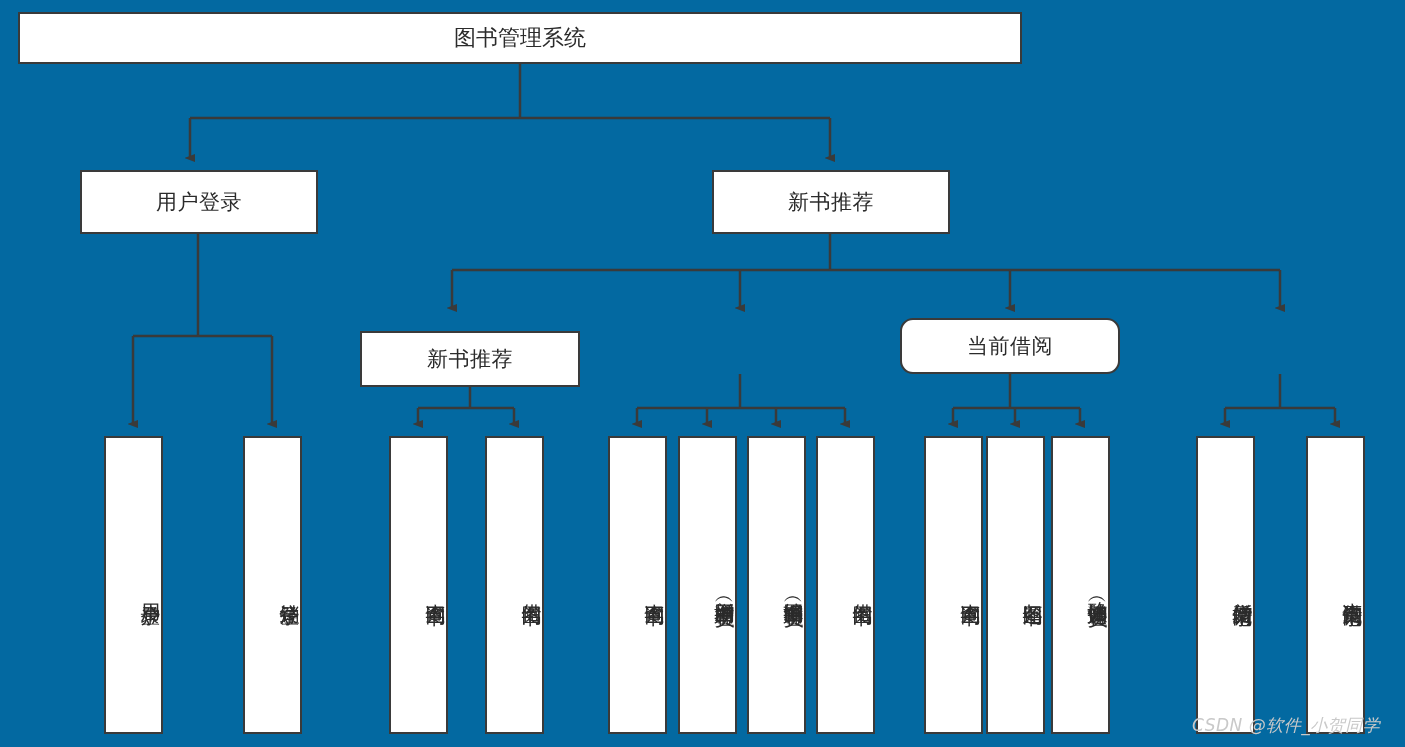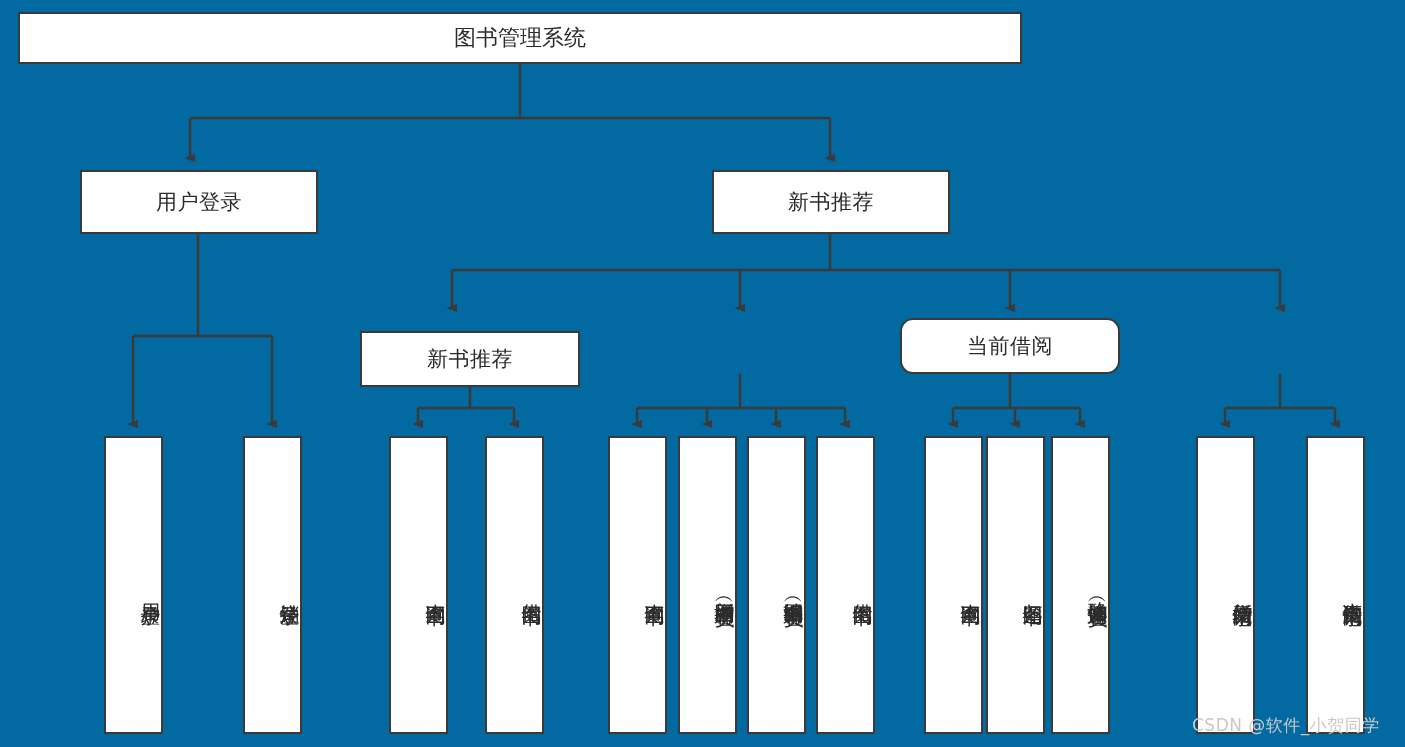--- a/index.html
+++ b/index.html
@@ -177,15 +177,15 @@
     <span class="vtext">确认归还（管理员）</span>
   </div>
 
   <div class="node vert" style="left:1196px; top:436px; width:59px; height:298px;">
     <span class="vtext">新增借阅记录</span>
   </div>
   <div class="node vert" style="left:1306px; top:436px; width:59px; height:298px;">
     <span class="vtext">查询借阅记录</span>
   </div>
 
-  <div class="watermark" style="left:1192px; top:714px;">CSDN @软件_小贺同学</div>
+  <div class="watermark" style="left:1192px; top:714px;font-style:italic;">CSDN @软件_小贺同学</div>
 
 </div>
 
 </body></html>

